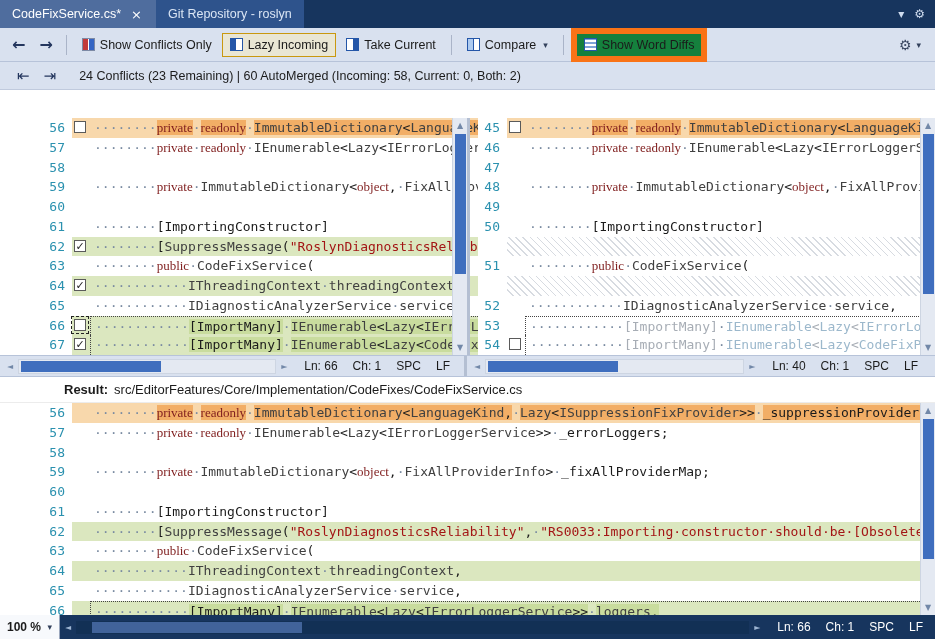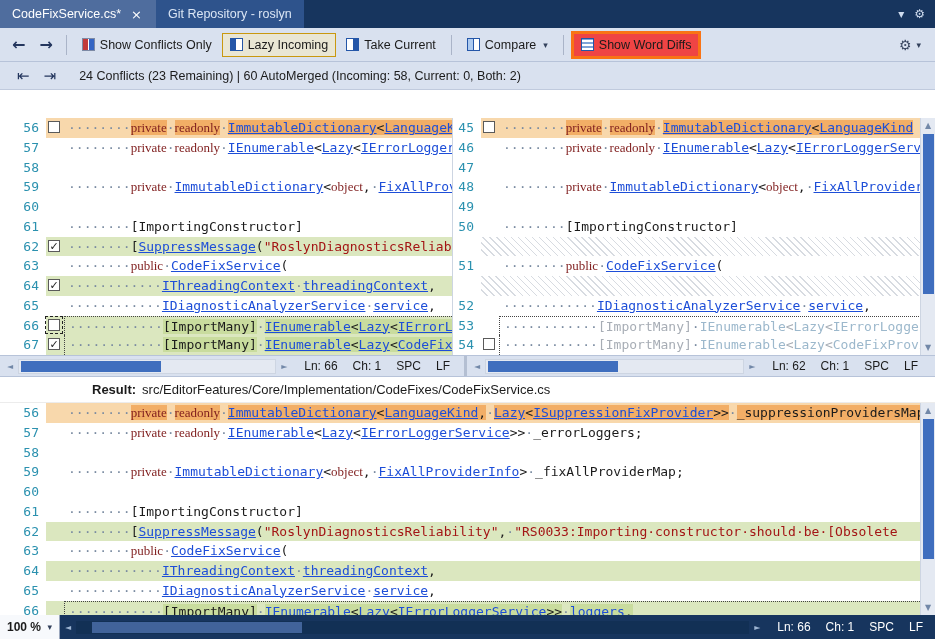--- a/index.html
+++ b/index.html
@@ -14,21 +14,21 @@
   .tab-second { background:#2e538c; color:#dbe6f5; }
   .tab-close { font-size:13px; color:#fff; padding:0 2px; }
   .titlebar-right { margin-left:auto; display:flex; align-items:center; gap:10px; padding-right:10px; color:#cfdcef; font-size:12px; }
 
   
   .toolbar { position:absolute; top:28px; left:0; width:935px; height:34px; background:#d9e1ef; border-bottom:1px solid #b7c3d9; display:flex; align-items:center; padding:0 6px; gap:2px; }
   .nav-arrow { font-family:"DejaVu Sans",sans-serif; font-size:16px; font-weight:bold; color:#24365e; padding:0 6px; cursor:default; }
   .sep { width:1px; height:20px; background:#aab4c8; margin:0 5px; }
   .tb-btn { background:transparent; border:1px solid transparent; display:flex; align-items:center; gap:5px; padding:4px 7px; font-family:"Liberation Sans",sans-serif; font-size:12.5px; color:#1b1b1b; cursor:default; }
   .btn-gold { border:1px solid #c9980f; background:#e9e6d4; }
-  .btn-toggled { border:3px solid #f97316; background:#ef4444;justify-content:space-between; }
+  .btn-toggled { border:6px solid #f97316; background:#15803d;justify-content:space-between; }
   .caret { font-size:9px; color:#33415c; margin-left:2px; }
   .toolbar-right { margin-left:auto; display:flex; align-items:center; gap:3px; padding-right:8px; color:#3c4963; font-size:14px; }
   .ic { display:inline-block; width:13px; height:13px; }
   .ic-conflicts { background:linear-gradient(90deg,#c23b3b 0 46%,#fff 46% 54%,#3465c4 54%); border:1px solid #7d8aa5; }
   .ic-incoming { border:1px solid #2456a8; background:linear-gradient(90deg,#2456a8 0 50%,#fff 50%); }
   .ic-current { border:1px solid #2456a8; background:linear-gradient(90deg,#fff 0 50%,#2456a8 50%); }
   .ic-compare { border:1px solid #2456a8; background:linear-gradient(90deg,#aecbf0 0 44%,#2456a8 44% 56%,#fff 56%); }
   .ic-worddiff { border:1px solid #2456a8; background:repeating-linear-gradient(0deg,#fff 0 2px,#7ea4d8 2px 4px); }
 
   
@@ -40,38 +40,38 @@
   .pane-headers { position:absolute; top:90px; left:0; width:935px; height:28px; background:#fff; }
   .ph { position:absolute; top:0; height:28px; display:flex; align-items:center; gap:7px; font-size:13px; color:#1b1b1b; }
   .ph b { font-weight:bold; }
   .ph-left { left:64px; }
   .ph-right { left:516px; }
   .cbx { display:inline-block; width:13px; height:13px; border:1px solid #6d6d6d; background:#fff; position:relative; }
   .cbx-filled::after { content:""; position:absolute; left:2px; top:2px; width:7px; height:7px; background:#1b1b1b; }
 
   
   .split { position:absolute; top:118px; left:0; width:935px; height:237px; background:#fff; }
-  .pane { position:absolute; top:0; height:100%; overflow:hidden; background:#fff; }
+  .pane { position:absolute; top:0; height:100%; overflow:hidden; background:#fff;margin-left:26px; }
   .pane-incoming { left:0; width:452px; }
   .pane-current { left:453px; width:488px; }
   .divider { position:absolute; top:0; left:467px; width:3px; height:100%; background:#b4bfd2; }
   .row { display:flex; height:19.75px; line-height:19.75px; font-family:"DejaVu Sans Mono",monospace; font-size:13px; }
   .num { width:46px; text-align:right; padding-right:7px; color:#2b91af; flex:none; background:#fff; }
   .pane-current .num { width:28px; }
   .mar { width:18px; flex:none; position:relative; }
   .code { flex:1; white-space:pre; overflow:hidden; padding-left:4px; }
   .bg-c .mar, .bg-c .code { background:#f8d8ac; }
   .bg-a .mar, .bg-a .code { background:#dbe7bf; }
   .m-c { background:#f2ae66; }
   .m-a { background:#c9dc9e; }
   .dot-top { border-top:1px dotted #444; border-left:1px dotted #444; }
   .dot-side { border-left:1px dotted #444; }
   .sg-w { color:#7a8ba1; }
   .sg-k { color:#7f1d1d;font-family:Liberation Serif, serif; }
-  .sg-t { color:#1d4ed8;text-decoration:underline; }
+  .sg-t { color:#404040; }
   .sg-p { color:#1b1b1b; }
   .sg-s { color:#a31515; }
   .sg-g { color:#a7adb5; }
   .sg-gt { color:#9cb8cc; }
   .cb { position:absolute; left:2px; top:3px; width:12px; height:12px; border:1px solid #5a5a5a; background:#fff; font-size:11px; line-height:11px; text-align:center; color:#1b1b1b; font-family:"DejaVu Sans",sans-serif; }
   .cb.fo { outline:1px dashed #222; outline-offset:2px; }
   .hatchfill { flex:1; background:repeating-linear-gradient(45deg,#ffffff 0 4px,#d7dbe1 4px 5px); }
 
   
   .vscroll { position:absolute; top:0; width:15px; height:100%; background:#e4e9f2; border-left:1px solid #cdd5e2; }
@@ -83,21 +83,21 @@
   .hs-thumb { position:absolute; top:1px; height:11px; background:#3f6ebe; }
 
   
   .midstrip { position:absolute; top:355px; left:0; width:935px; height:22px; background:#d9e1ef; border-top:1px solid #b7c3d9; border-bottom:1px solid #b7c3d9; display:flex; }
   .ms-half { display:flex; align-items:center; padding:0 2px; }
   .ms-left { width:467px; border-right:3px solid #b4bfd2; }
   .ms-right { width:465px; }
   .ms-status { display:flex; gap:15px; font-size:12px; color:#1b1b1b; padding:0 12px; flex:none; }
 
   
-  .result-header { position:absolute; top:377px; left:0; width:935px; height:26px; background:#fff; display:flex; align-items:center; gap:6px; padding-left:92px; font-size:13px; color:#1b1b1b; border-bottom:1px solid #ececec; }
+  .result-header { position:absolute; top:377px; left:0; width:935px; height:26px; background:#fff; display:flex; align-items:center; gap:6px; padding-left:64px; font-size:13px; color:#1b1b1b; border-bottom:1px solid #ececec; }
   .result-wrap { position:absolute; top:403px; left:0; width:935px; height:212px; background:#fff; overflow:hidden; }
   .pane-result { left:0; width:920px; }
   .vs-right-edge { left:920px; }
 
   
   .statusbar { position:absolute; top:615px; left:0; width:935px; height:24px; background:#17355e; display:flex; align-items:center; color:#fff; }
   .zoom { width:60px; height:100%; background:#f7f9fc; color:#1b1b1b; display:flex; align-items:center; justify-content:space-between; padding:0 7px; font-size:12px; border-right:1px solid #9aa7bd; flex:none;font-weight:bold; }
   .sb-btn { width:16px; text-align:center; font-size:8px; color:#9fb6d4; font-family:"DejaVu Sans",sans-serif; flex:none; }
   .sb-track { position:relative; flex:1; height:13px; background:#123055; }
   .sb-thumb { position:absolute; top:1px; height:11px; background:#41639a; }
@@ -326,21 +326,21 @@
         <span>LF</span>
       </div>
     </div>
     <div class="ms-half ms-right">
       <span class="hs-btn">◄</span>
       <div class="hs-track">
         <div class="hs-thumb" style="left:2px;width:130px;"></div>
       </div>
       <span class="hs-btn">►</span>
       <div class="ms-status">
-        <span>Ln: 62</span>
+        <span>Ln: 40</span>
         <span>Ch: 1</span>
         <span>SPC</span>
         <span>LF</span>
       </div>
     </div>
   </div>
 
   <div class="result-header">
     <b>Result:</b>
     <span>src/EditorFeatures/Core/Implementation/CodeFixes/CodeFixService.cs</span>

